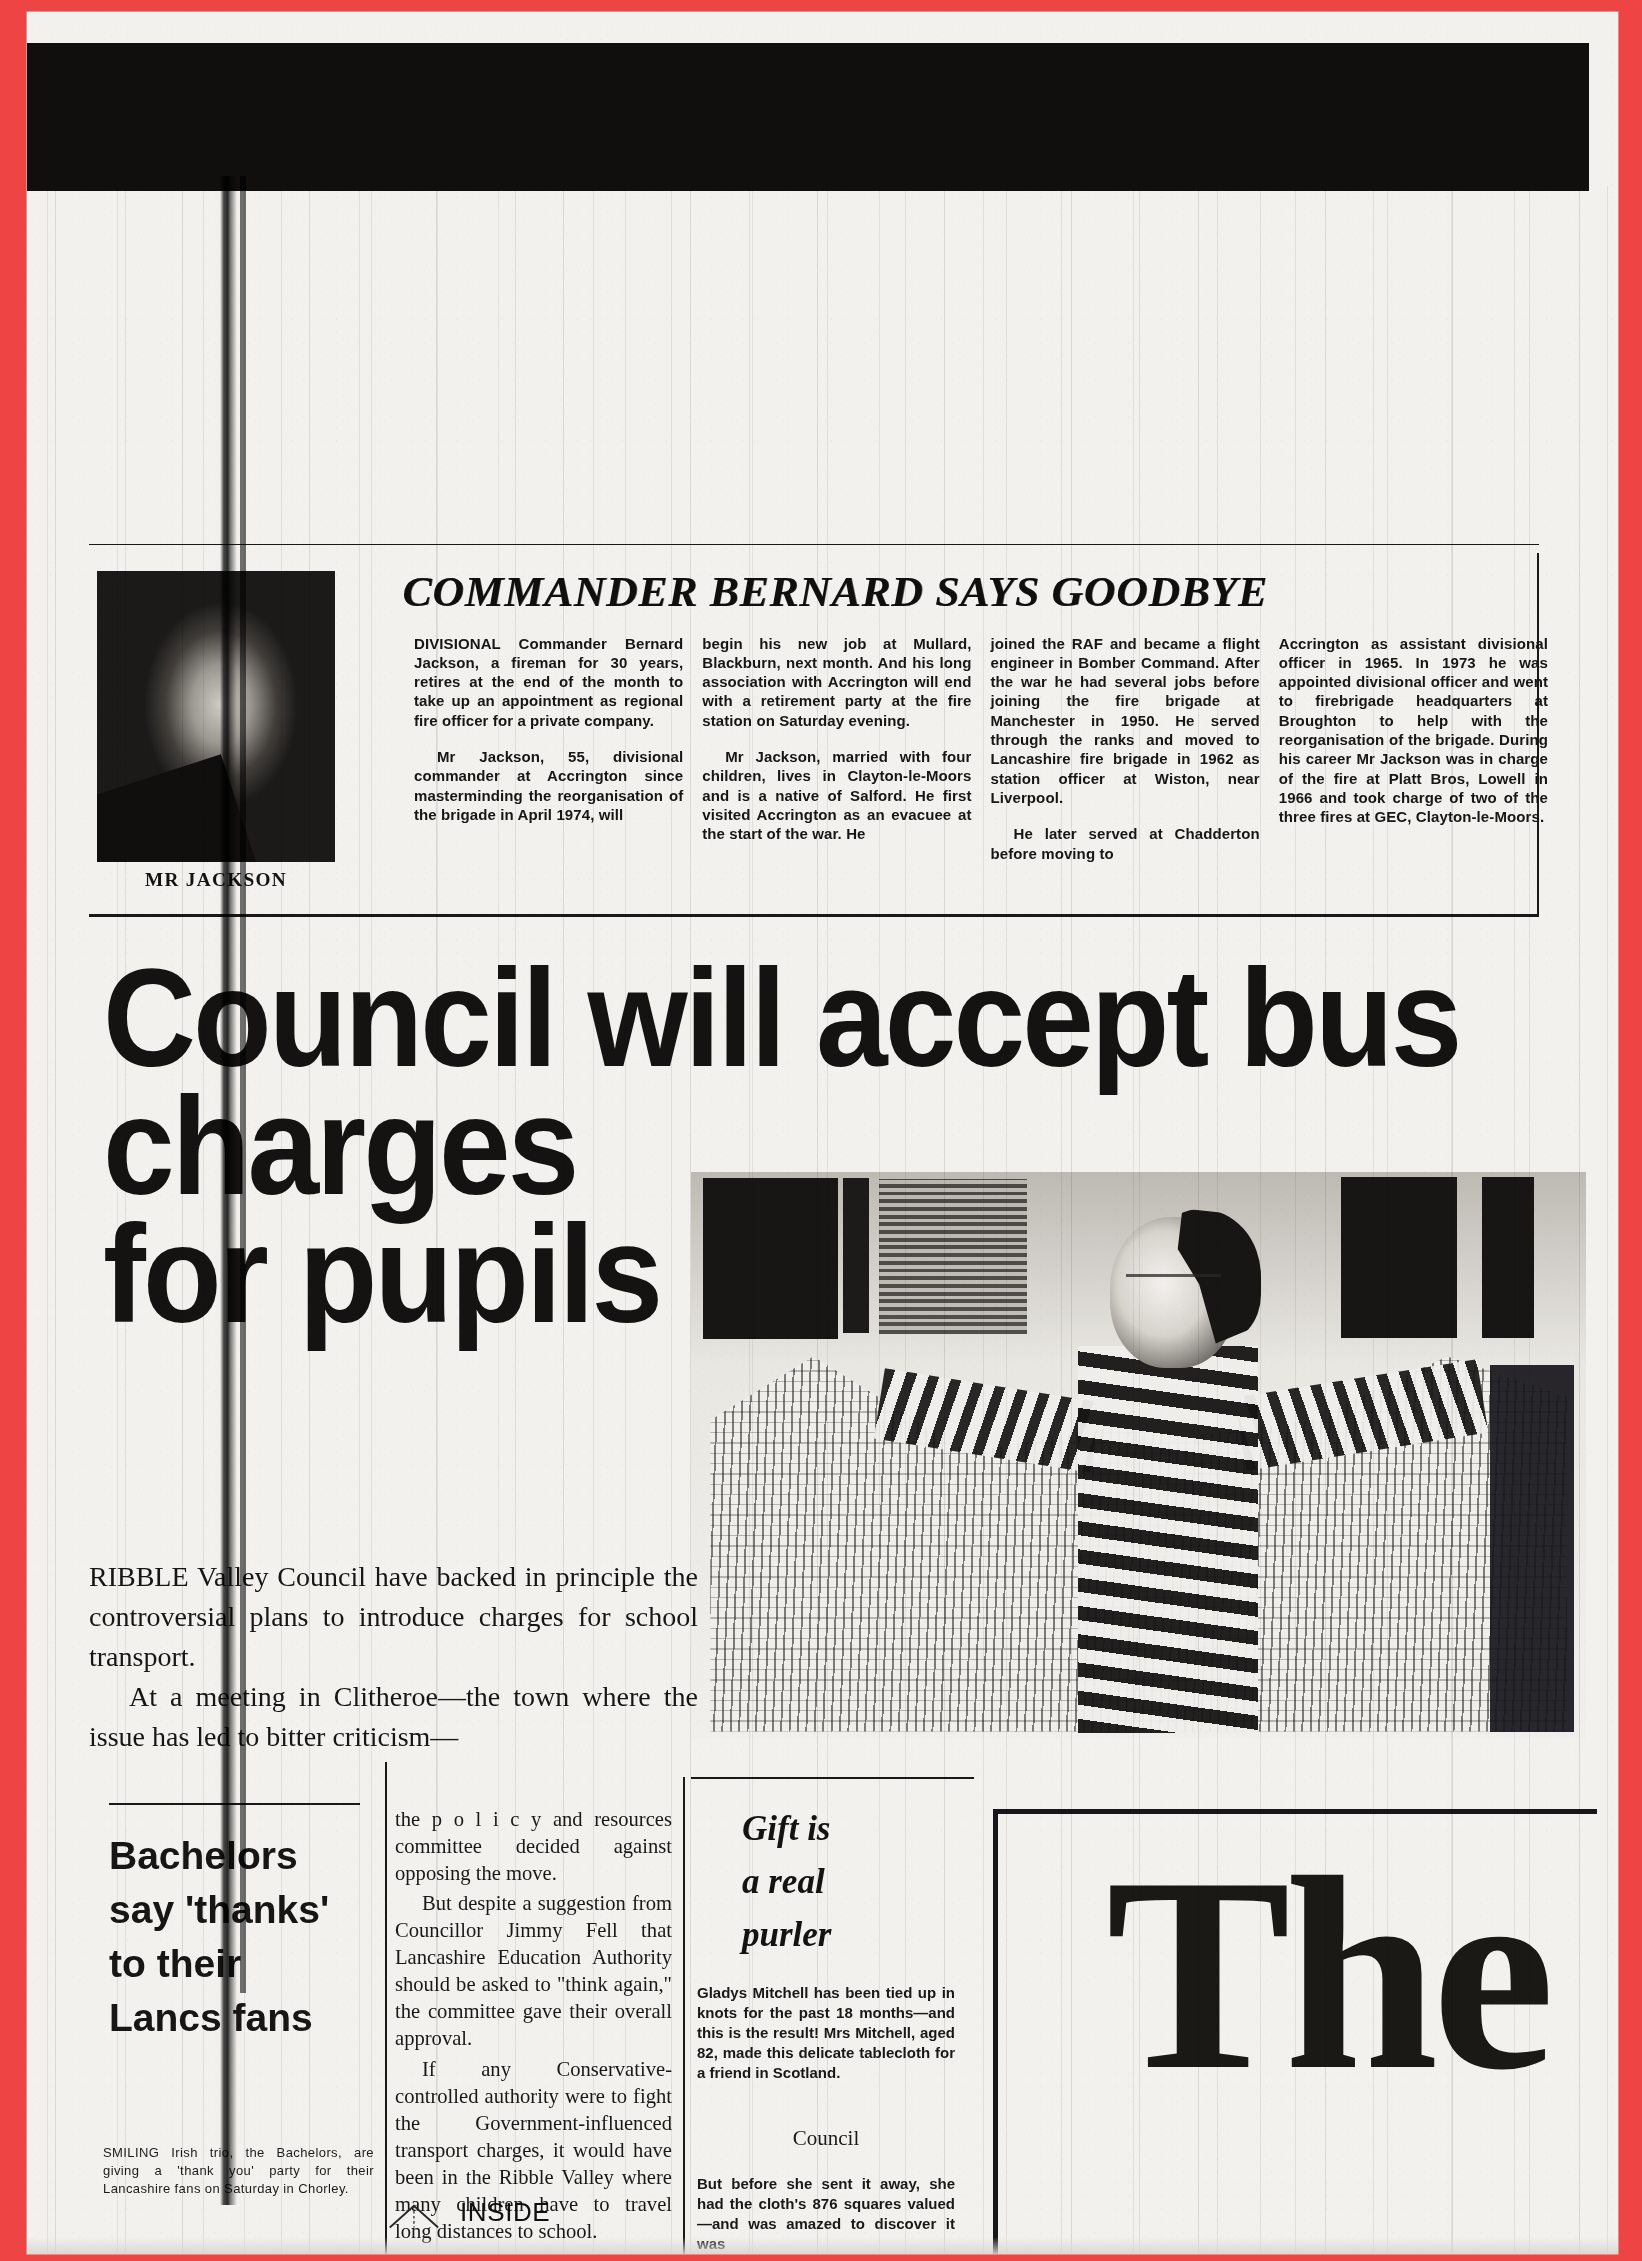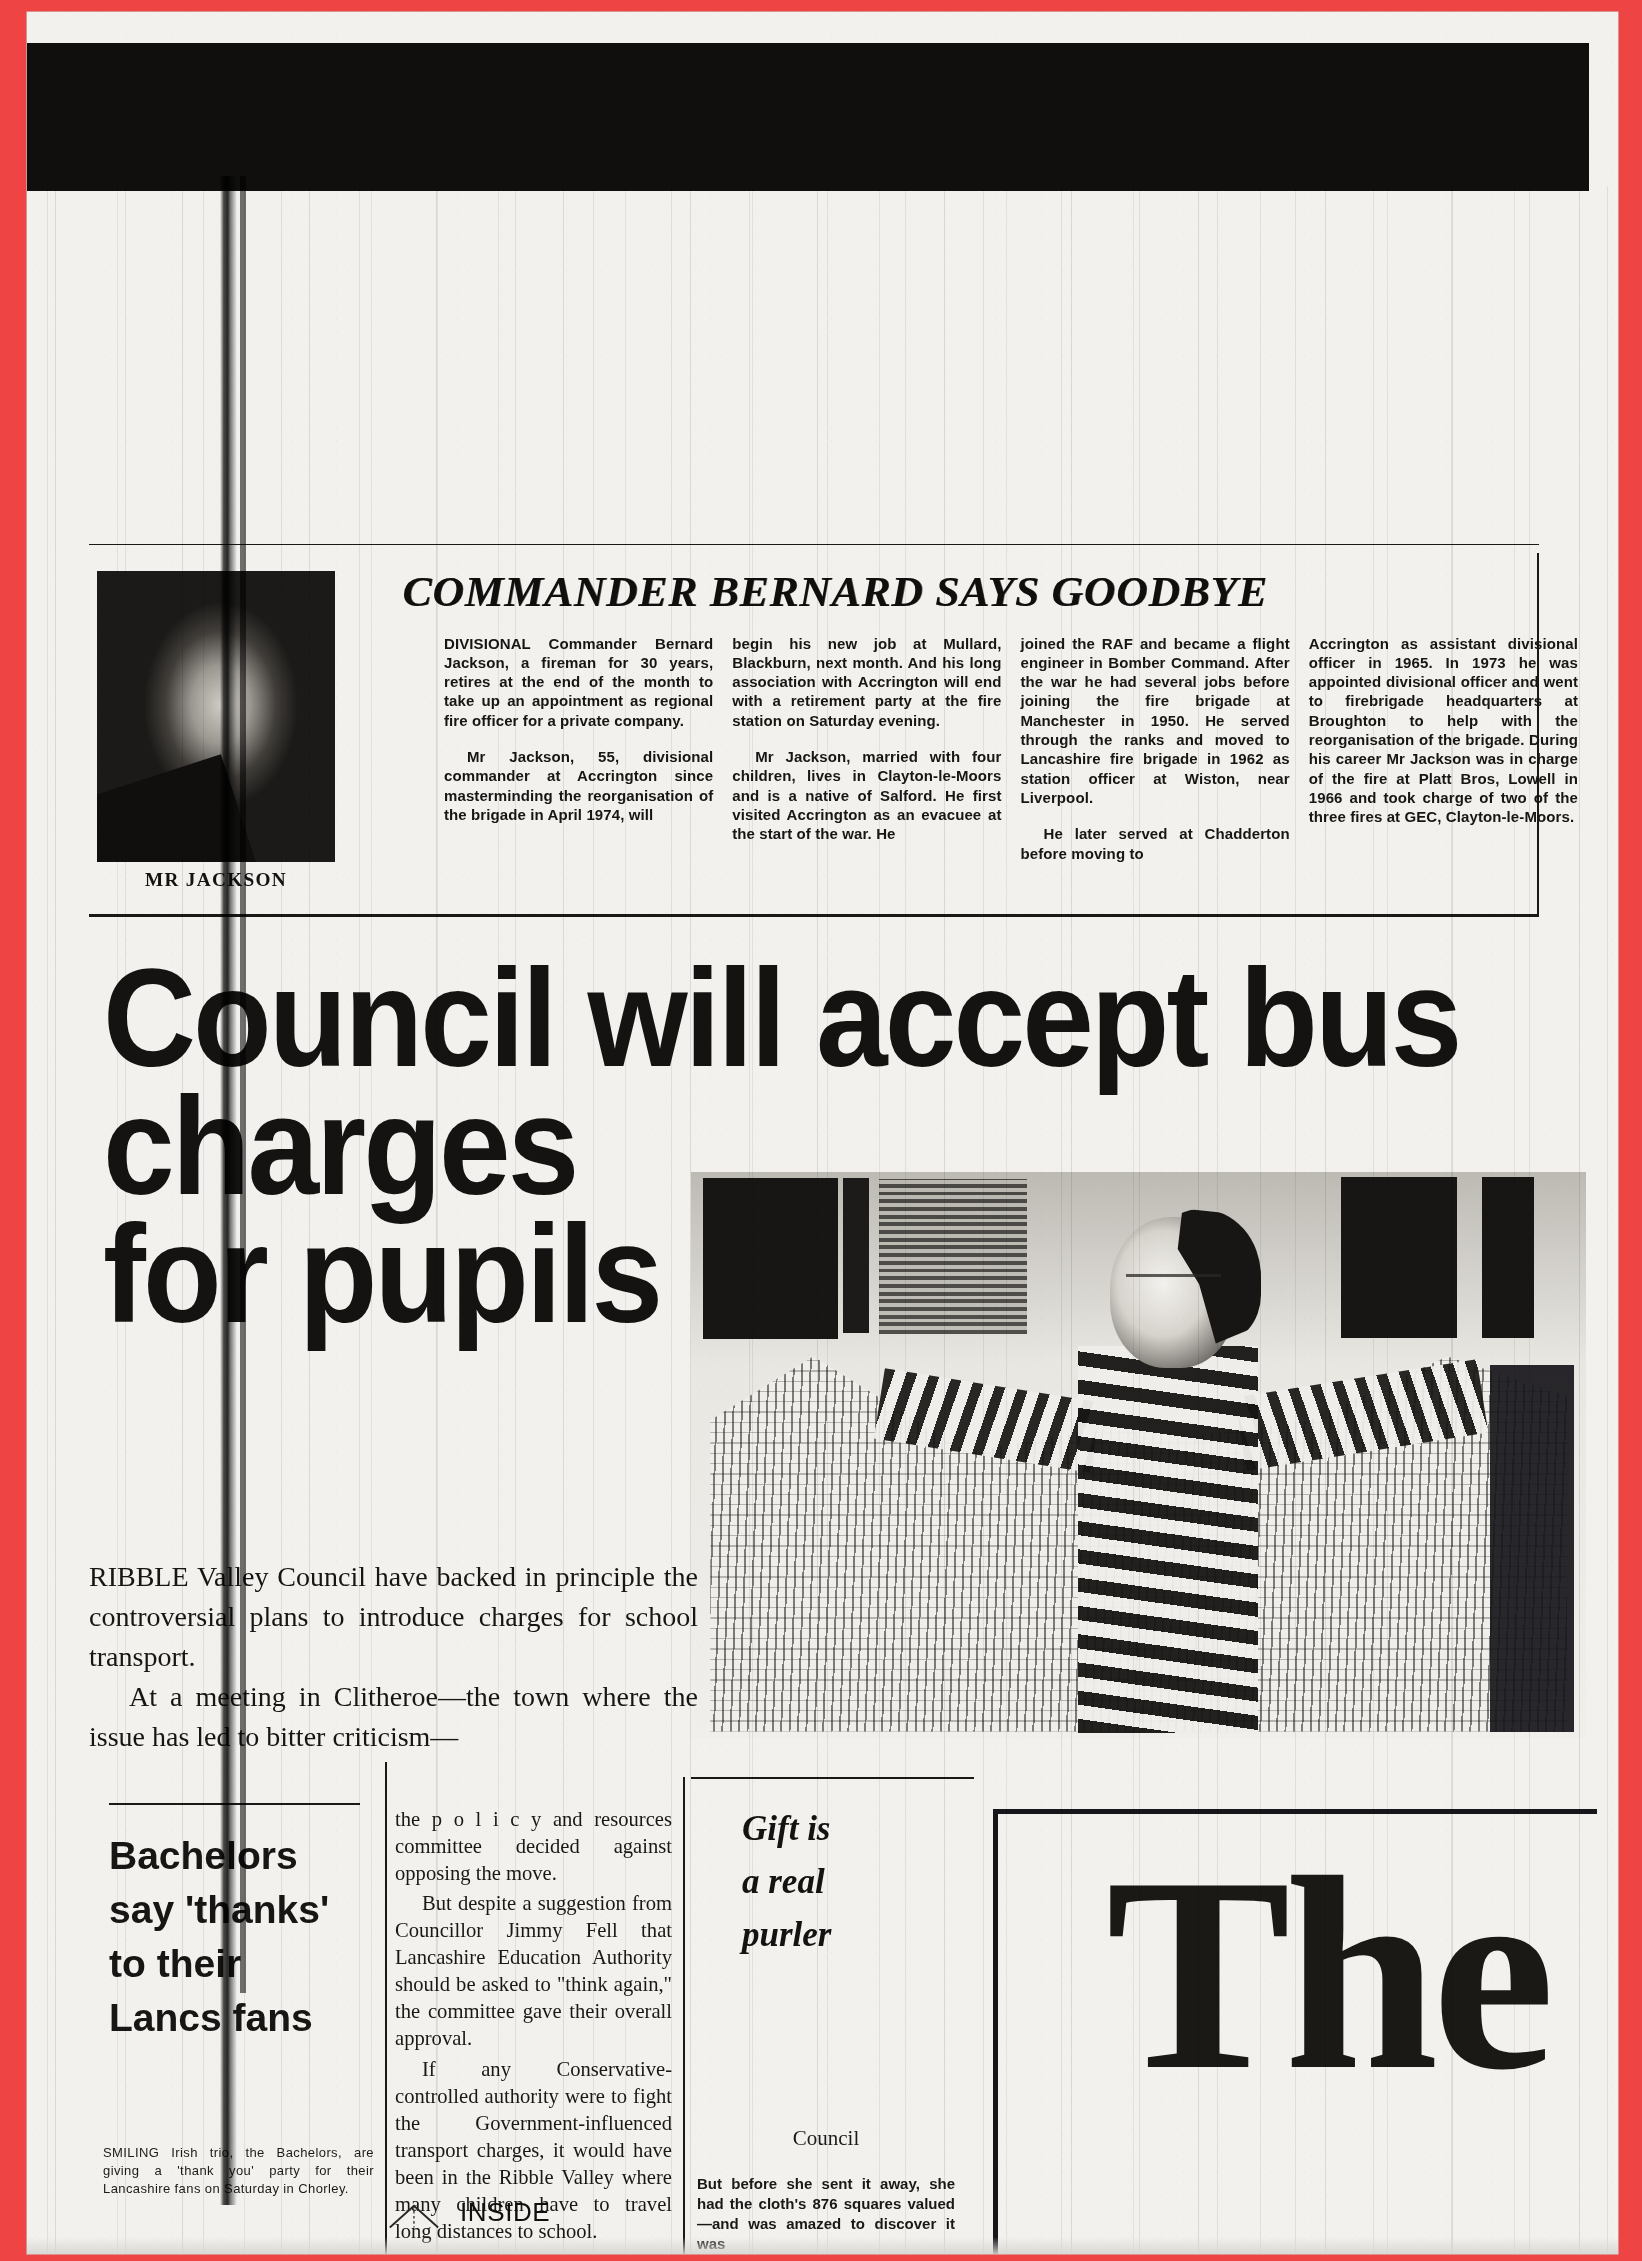--- a/index.html
+++ b/index.html
@@ -115,21 +115,21 @@
     background:#100f0e;transform:rotate(-18deg);
   }
   .cap-jackson{
     position:absolute;left:70px;top:857px;width:238px;
     text-align:center;
     font-family:"Liberation Serif",serif;
     font-weight:bold;font-size:19.3px;letter-spacing:1.3px;color:#141312;
   }
 
   .col-wrap{position:absolute;left:387px;top:622px;width:1134px;
-    display:flex;gap:19px;margin-left:30px;}
+    display:flex;gap:19px;}
   .ncol{
     width:274px;
     font-family:"Liberation Sans",sans-serif;
     font-weight:bold;
     font-size:15px;line-height:19.3px;
     color:#171614;
     text-align:justify;
     letter-spacing:0.1px;
   }
   .ncol p{margin:0 0 17px 0;text-indent:23px;}
@@ -411,20 +411,23 @@
     </svg>
     <div class="inside">INSIDE</div>
 
     <div class="rule rv1"></div>
     <div class="rule r4"></div>
     <div class="gift-head">
       <span>Gift is</span>
       <span>a real</span>
       <span>purler</span>
     </div>
+    <div class="gift-body">
+      <p>Gladys Mitchell has been tied up in knots for the past 18 months—and this is the result! Mrs Mitchell, aged 82, made this delicate tablecloth for a friend in Scotland.</p>
+    </div>
     <div class="resident">Council</div>
     <div class="gift-body2">
       <p>But before she sent it away, she had the cloth's 876 squares valued—and was amazed to discover it was</p>
     </div>
 
     <div class="masthead-box">
       <div class="the">The</div>
 
     </div>
 

